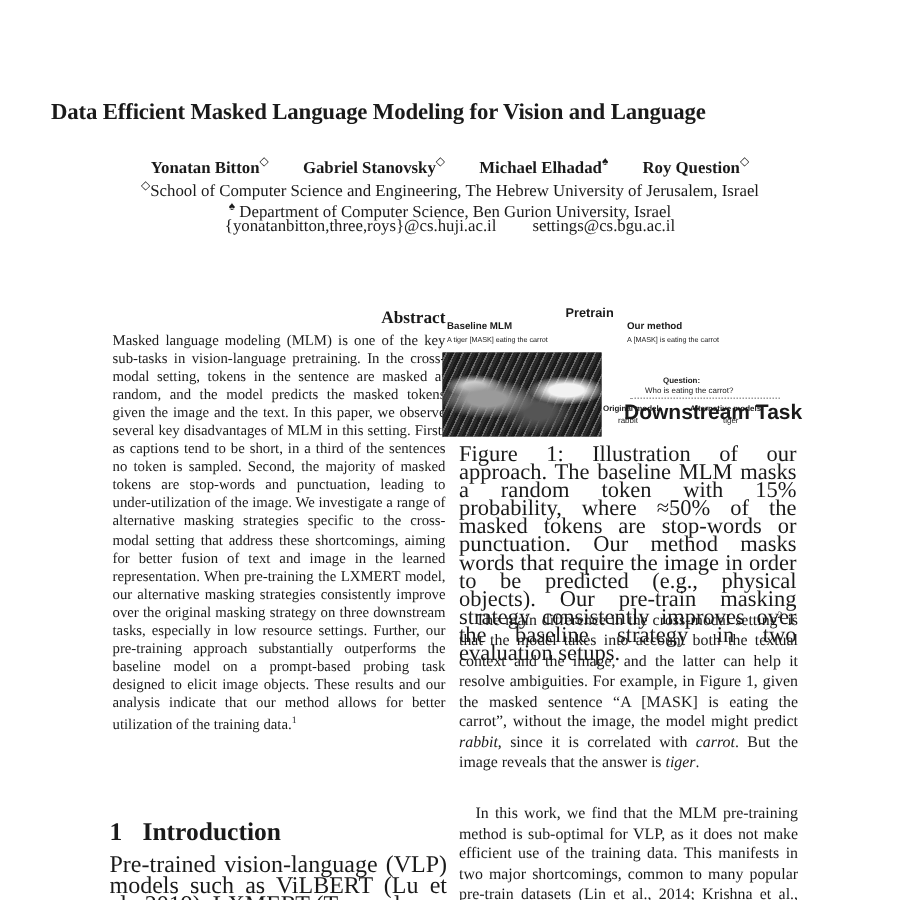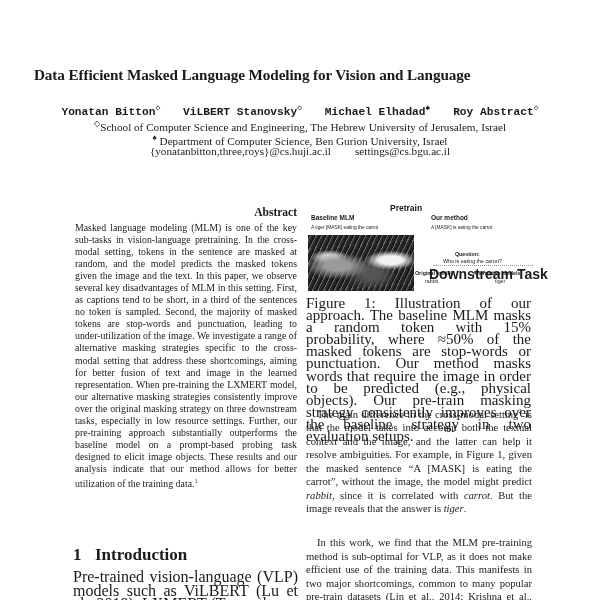--- a/index.html
+++ b/index.html
@@ -2,37 +2,37 @@
 <html><head>
   <meta charset="utf-8">
   <style>
     html, body { margin: 0; padding: 0; background: #ffffff; }
     body { width: 600px; height: 600px; position: relative; overflow: hidden;
            font-family: "Liberation Serif", "DejaVu Serif", serif; color: #1a1a1a; }
     .title { position: absolute; top: 66px; left: 0; width: 600px; text-align: left;
              font-size: 15.2px; font-weight: bold; letter-spacing: -0.1px; margin-left: 34px; }
     .authors { position: absolute; top: 103px; left: 0; width: 600px; text-align: center;
                font-size: 11.2px; font-weight: bold; }
-    .authors span.author { margin: 0 10px; font-family: Liberation Mono, monospace; }
+    .authors span.author { margin: 0 10px; }
     .authors sup, .aff sup { font-weight: normal; font-size: 8px; }
     .aff { position: absolute; left: 0; width: 600px; text-align: center; font-size: 11.2px; line-height: 13px; }
     .aff1 { top: 117px; }
     .aff2 { top: 131px; text-align: center; }
     .aff3 { top: 145px; }
     .aff3 .em { margin: 0 12px; }
     .abstract-head { position: absolute; top: 206px; left: 73px; width: 224px; text-align: right;
                      font-size: 11.5px; font-weight: bold; }
     .abstract-body { position: absolute; top: 222px; left: 75px; width: 222px;
                      font-size: 9.85px; line-height: 12.05px; text-align: justify; hyphens: auto; }
     .section-head { position: absolute; top: 545px; left: 73px; font-size: 17px; font-weight: bold; }
     .section-head .num { display: inline-block; width: 22px; }
     .intro-body { position: absolute; top: 570px; left: 73px; width: 225px;
                   font-size: 16px; line-height: 13.5px; text-align: justify; }
 
-    .figure { position: absolute; left: 305px; top: 202px; width: 245px; height: 92px; }
+    .figure { position: absolute; left: 292px; top: 202px; width: 245px; height: 92px; }
     .fig-pretrain { position: absolute; top: 1px; left: 85px; font-family: "Liberation Sans", sans-serif; font-size: 8.5px; font-weight: bold; }
     .fig-baseline { position: absolute; top: 12px; left: 6px; font-family: "Liberation Sans", sans-serif; font-size: 6.5px; font-weight: bold; }
     .fig-baseline-sent { position: absolute; top: 23px; left: 6px; font-family: "Liberation Sans", sans-serif; font-size: 4.8px; }
     .fig-ours { position: absolute; top: 12px; left: 126px; font-family: "Liberation Sans", sans-serif; font-size: 6.5px; font-weight: bold; }
     .fig-ours-sent { position: absolute; top: 23px; left: 126px; font-family: "Liberation Sans", sans-serif; font-size: 4.8px; }
     .fig-image { position: absolute; top: 33px; left: 3px; width: 106px; height: 56px;
                  background:
                    radial-gradient(ellipse at 28% 55%, #9a9a9a 0 12%, transparent 30%),
                    radial-gradient(ellipse at 20% 40%, #d8d8d8 0 6%, transparent 16%),
                    radial-gradient(ellipse at 78% 45%, #f2f2f2 0 10%, transparent 22%),
@@ -57,23 +57,23 @@
     .right-p1 sup, .abstract-body sup { font-size: 6.5px; }
     em { font-style: italic; }
   </style>
 </head>
 <body>
 
 <div class="title">Data Efficient Masked Language Modeling for Vision and Language</div>
 
 <div class="authors">
   <span class="author"><span>Yonatan Bitton</span><sup>◇</sup></span>
-  <span class="author"><span>ViLBERT Stanovsky</span><sup>◇</sup></span>
+  <span class="author"><span>Gabriel Stanovsky</span><sup>◇</sup></span>
   <span class="author"><span>Michael Elhadad</span><sup>♠</sup></span>
-  <span class="author"><span>Roy Abstract</span><sup>◇</sup></span>
+  <span class="author"><span>Roy Question</span><sup>◇</sup></span>
 </div>
 
 <div class="aff aff1"><sup>◇</sup><span>School of Computer Science and Engineering, The Hebrew University of Jerusalem, Israel</span></div>
 <div class="aff aff2"><sup>♠</sup><span> Department of Computer Science, Ben Gurion University, Israel</span></div>
 <div class="aff aff3"><span class="em">{yonatanbitton,three,roys}@cs.huji.ac.il</span><span class="em">settings@cs.bgu.ac.il</span></div>
 
 <div class="abstract-head">Abstract</div>
 <div class="abstract-body"><span>Masked language modeling (MLM) is one of the key sub-tasks in vision-language pretraining. In the cross-modal setting, tokens in the sentence are masked at random, and the model predicts the masked tokens given the image and the text. In this paper, we observe several key disadvantages of MLM in this setting. First, as captions tend to be short, in a third of the sentences no token is sampled. Second, the majority of masked tokens are stop-words and punctuation, leading to under-utilization of the image. We investigate a range of alternative masking strategies specific to the cross-modal setting that address these shortcomings, aiming for better fusion of text and image in the learned representation. When pre-training the LXMERT model, our alternative masking strategies consistently improve over the original masking strategy on three downstream tasks, especially in low resource settings. Further, our pre-training approach substantially outperforms the baseline model on a prompt-based probing task designed to elicit image objects. These results and our analysis indicate that our method allows for better utilization of the training data.</span><sup>1</sup></div>
 
 <div class="section-head"><span class="num">1</span><span>Introduction</span></div>

